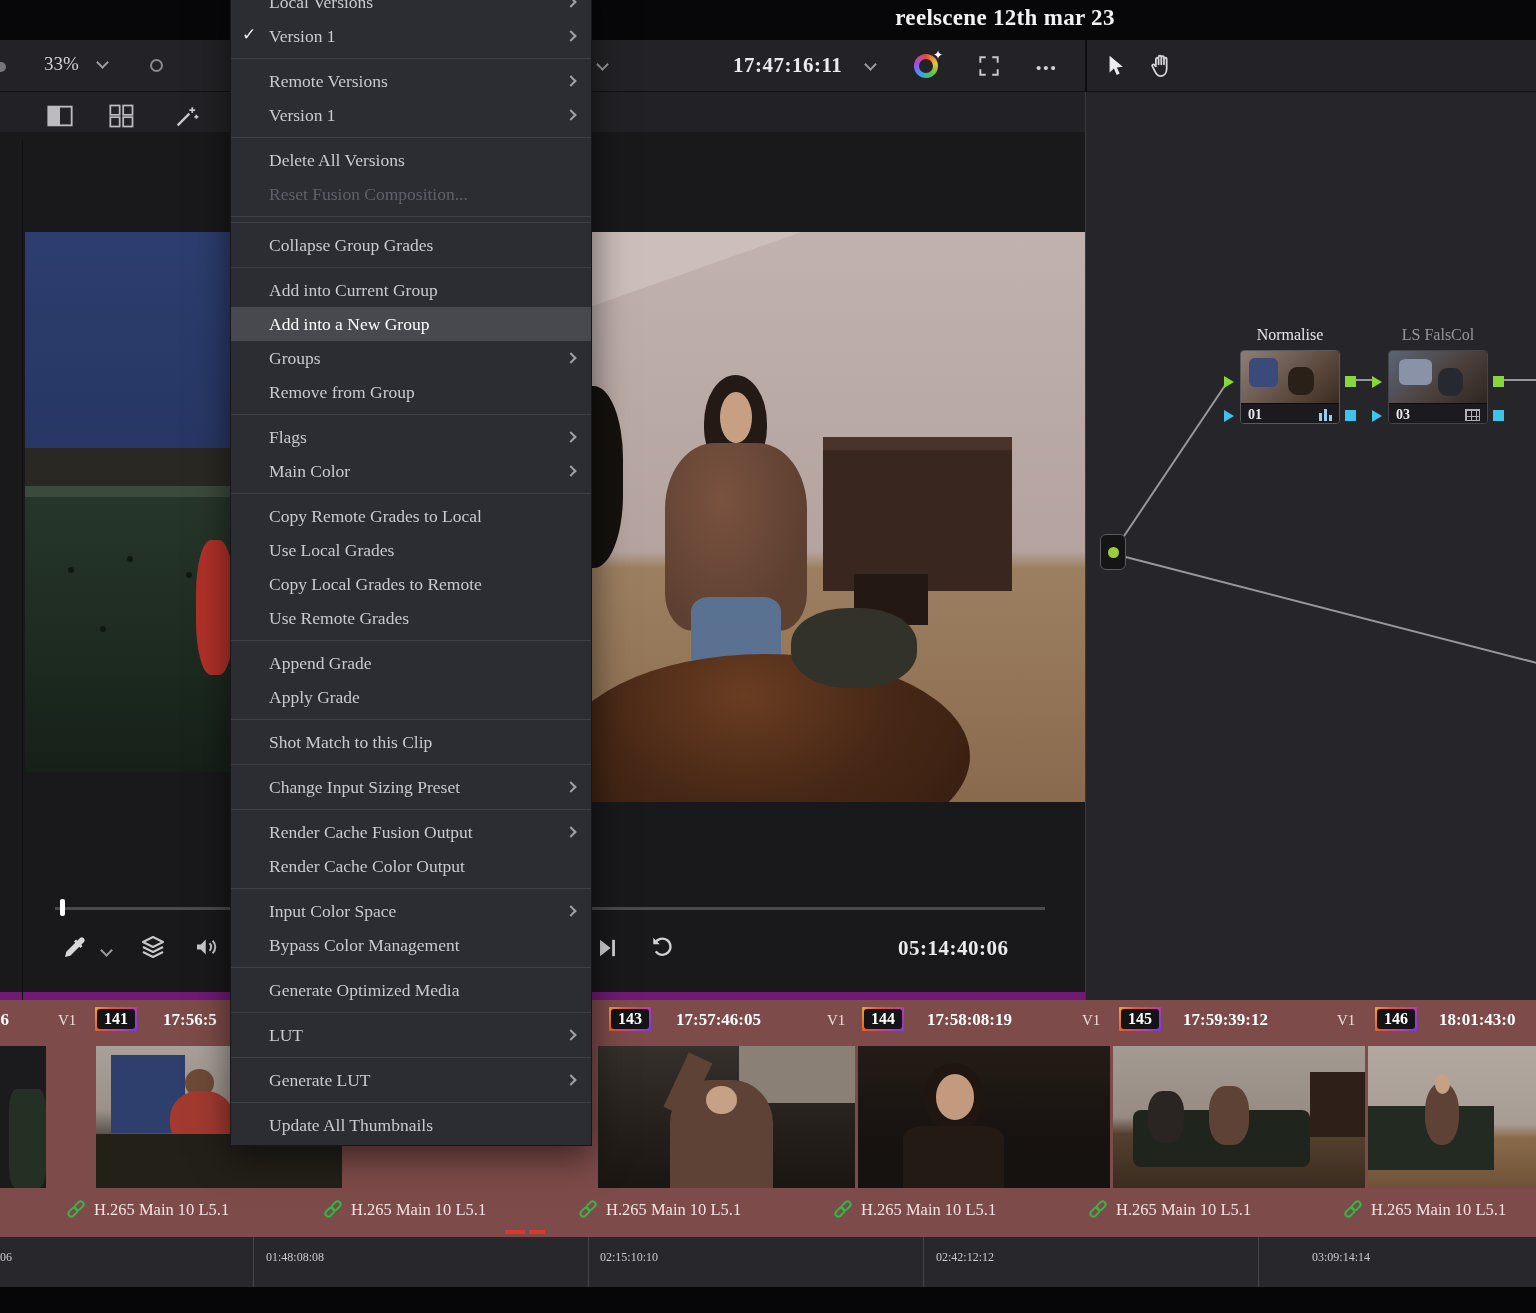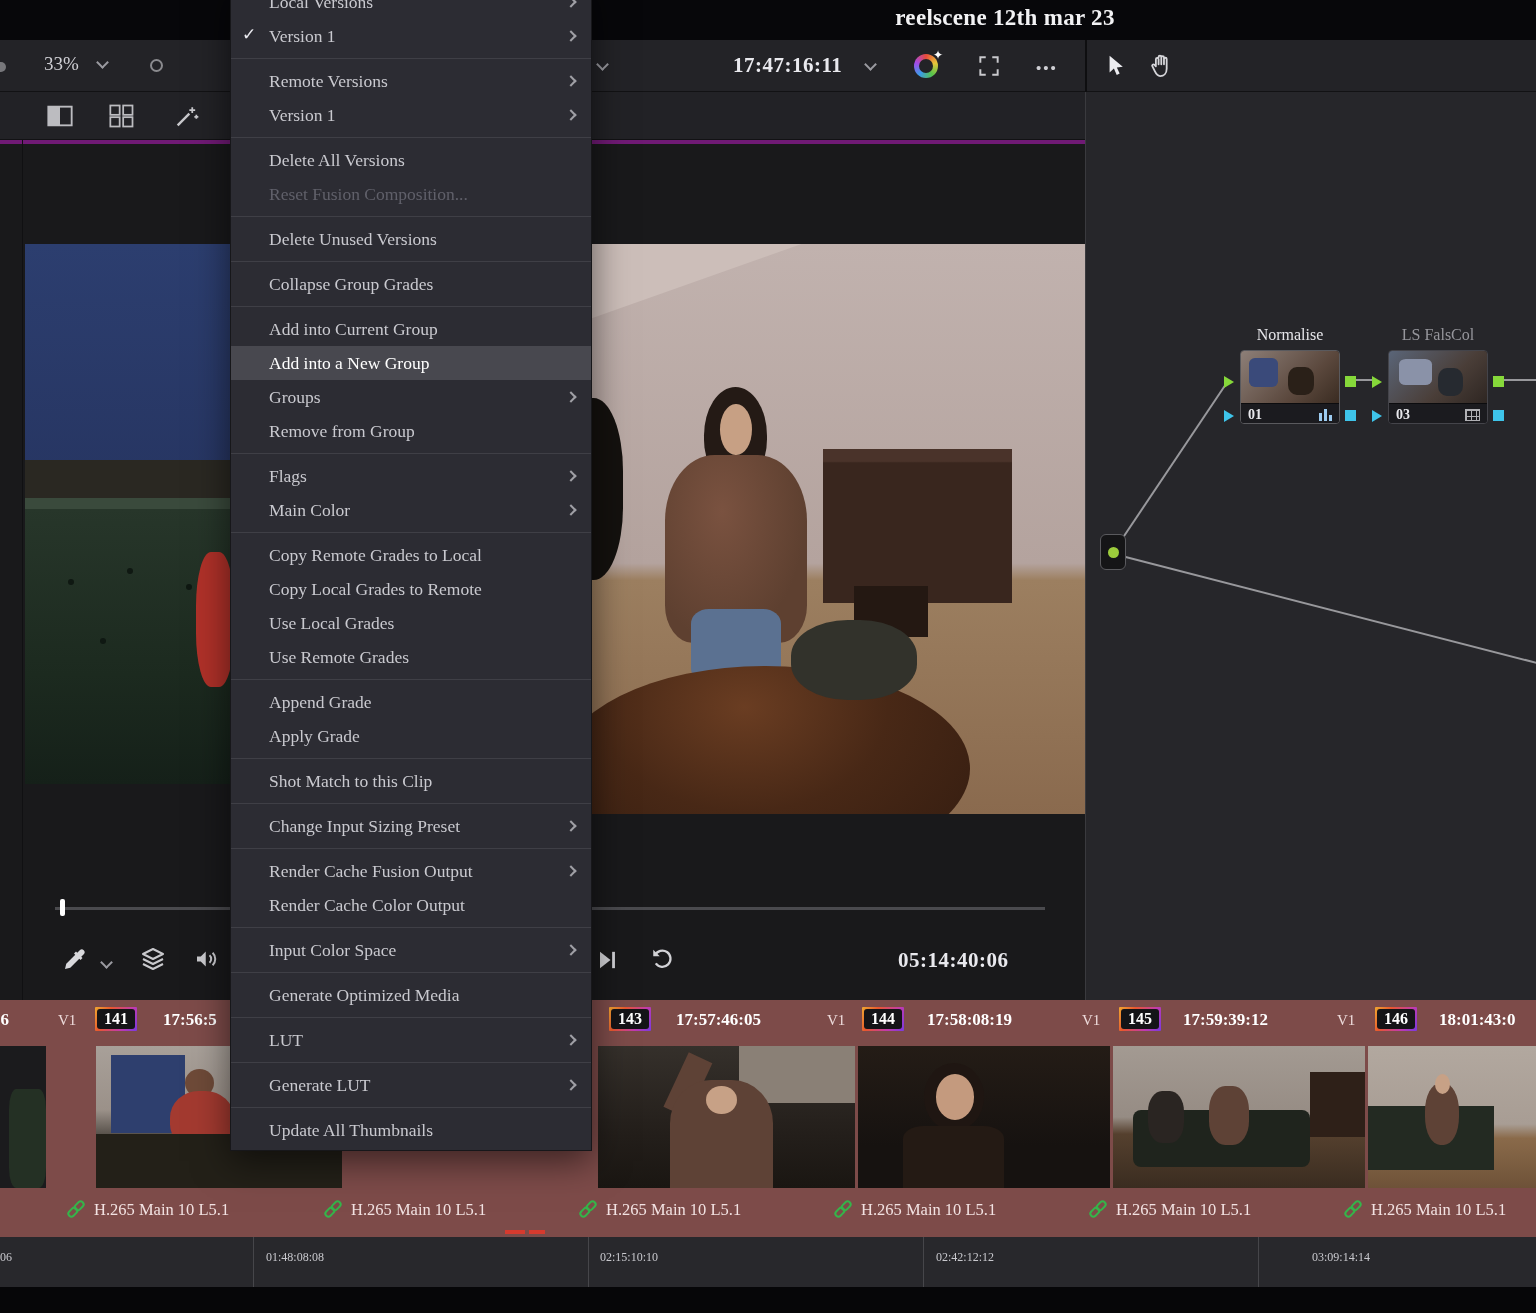--- a/index.html
+++ b/index.html
@@ -24,21 +24,21 @@
   .tc-big{font-size:21px;font-weight:bold;color:#e9e9ee;letter-spacing:.5px}
   .dots{color:#cfcfd4;font-size:15px;letter-spacing:2px;font-weight:bold}
   .ringicon{width:13px;height:13px;border:2px solid #8a8a8e;border-radius:50%}
 
   .wheel{width:24px;height:24px;border-radius:50%;
          background:conic-gradient(#e84a3a,#e8c43a,#58c44a,#3a9ce8,#a44ae8,#e84a3a);position:relative}
   .wheel i{position:absolute;inset:5px;border-radius:50%;background:#232327}
   .sparkle{position:absolute;right:-5px;top:-6px;color:#fff;font-size:12px}
 
   
-  .viewer{position:absolute;left:0;top:144px;width:1085px;height:860px;background:#19191b}
+  .viewer{position:absolute;left:0;top:132px;width:1085px;height:860px;background:#19191b}
   .vdiv{position:absolute;left:22px;top:140px;width:1px;height:860px;background:#101012}
   .nodegraph{position:absolute;left:1085px;top:92px;width:451px;height:908px;background:#26262a;
              border-left:1px solid #3a3a3e}
 
   .photo{position:absolute;overflow:hidden}
   .photo>span{position:absolute;display:block}
 
   .scrubline{position:absolute;left:55px;top:907px;width:990px;height:3px;background:#4a4a4e}
   .playhead{position:absolute;left:60px;top:899px;width:5px;height:17px;background:#fff;border-radius:2px}
 
@@ -417,23 +417,20 @@
         <span class="marrow"></span>
       </div>
     <div class="msep"></div>
     <div class="mi">
         <span>Delete All Versions</span>
       </div>
     <div class="mi dis">
         <span>Reset Fusion Composition...</span>
       </div>
     <div class="msep"></div>
-    <div class="mi">
-        <span>Delete Unused Versions</span>
-      </div>
     <div class="msep"></div>
     <div class="mi">
         <span>Collapse Group Grades</span>
       </div>
     <div class="msep"></div>
     <div class="mi">
         <span>Add into Current Group</span>
       </div>
     <div class="mi hl">
         <span>Add into a New Group</span>
@@ -452,26 +449,26 @@
       </div>
     <div class="mi">
         <span>Main Color</span>
         <span class="marrow"></span>
       </div>
     <div class="msep"></div>
     <div class="mi">
         <span>Copy Remote Grades to Local</span>
       </div>
     <div class="mi">
+        <span>Use Local Grades</span>
+      </div>
+    <div class="mi">
         <span>Copy Local Grades to Remote</span>
       </div>
     <div class="mi">
-        <span>Use Local Grades</span>
-      </div>
-    <div class="mi">
         <span>Use Remote Grades</span>
       </div>
     <div class="msep"></div>
     <div class="mi">
         <span>Append Grade</span>
       </div>
     <div class="mi">
         <span>Apply Grade</span>
       </div>
     <div class="msep"></div>
@@ -489,20 +486,23 @@
         <span class="marrow"></span>
       </div>
     <div class="mi">
         <span>Render Cache Color Output</span>
       </div>
     <div class="msep"></div>
     <div class="mi">
         <span>Input Color Space</span>
         <span class="marrow"></span>
       </div>
+    <div class="mi">
+        <span>Bypass Color Management</span>
+      </div>
     <div class="msep"></div>
     <div class="mi">
         <span>Generate Optimized Media</span>
       </div>
     <div class="msep"></div>
     <div class="mi">
         <span>LUT</span>
         <span class="marrow"></span>
       </div>
     <div class="msep"></div>

